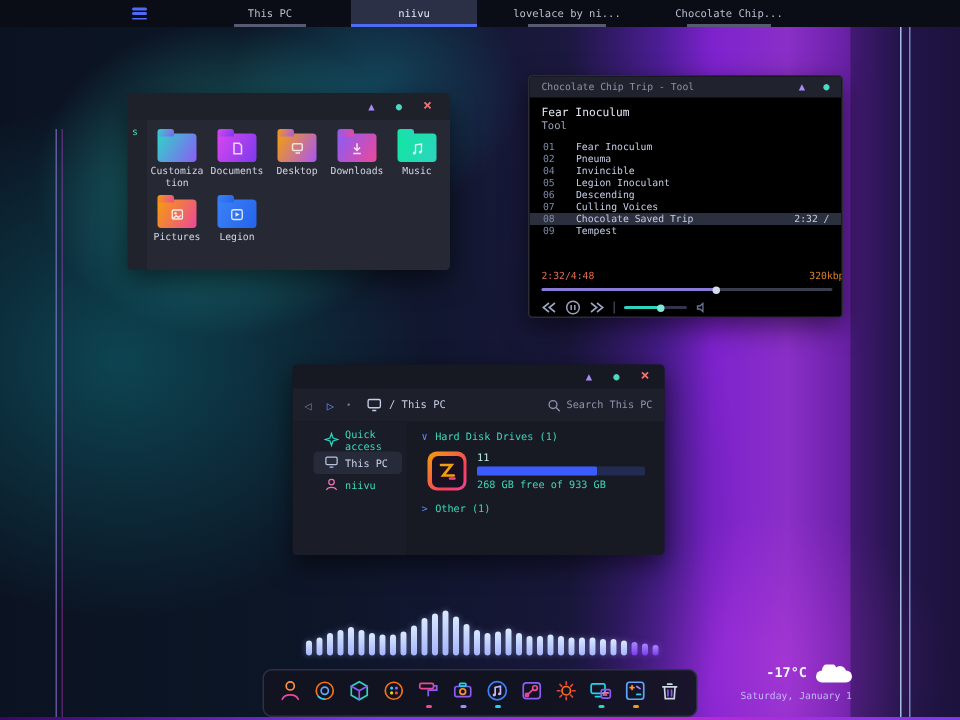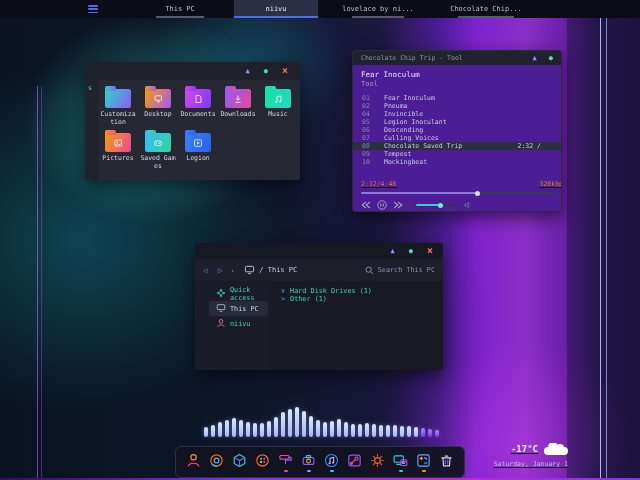--- a/index.html
+++ b/index.html
@@ -50,30 +50,30 @@
   .folderwin .winbtns { gap:14px; }
   .folderwin .body { display:flex; height:100px; }
   .folder-sidebar { width:13px; background:#20222c; color:#4ed8c3; font-size:6.5px; padding:4px 0 0 3px; overflow:hidden; }
   .folder-grid { flex:1; display:grid; grid-template-columns:repeat(5,40px); grid-auto-rows:44px; justify-items:center; padding-top:6px; }
   .folder-item { display:flex; flex-direction:column; align-items:center; cursor:pointer; }
   .folder-ico { width:26px; height:19px; border-radius:2.5px; position:relative; margin-top:3px; display:flex; align-items:center; justify-content:center; }
   .folder-ico::before { content:''; position:absolute; top:-3px; left:0; width:11px; height:5px; border-radius:2px 2px 0 0; background:inherit; }
   .folder-label { margin-top:3px; width:36px; font-size:6.5px; line-height:7.5px; color:#d2d7e5; text-align:center; word-break:break-all; }
 
   
-  .playerwin { left:352px; top:50px; width:210px; height:162px; background:#4c1d95; border:1px solid #2a2c38; }
+  .playerwin { left:352px; top:50px; width:210px; height:162px; background:#000000; border:1px solid #2a2c38; }
   .playerwin .titlebar { height:14px; background:#20222d; padding:0 8px; font-size:6.5px; color:#8e93a8; }
   .playerwin .winbtns { gap:12px; }
   .np-title { position:absolute; left:8px; top:19px; font-size:7.5px; color:#e2e6f3; }
   .np-artist { position:absolute; left:8px; top:29px; font-size:7px; color:#9aa1b8; }
   .tracklist { position:absolute; left:0; top:43px; width:100%; }
   .trow { height:8px; display:flex; align-items:center; font-size:6.5px; cursor:pointer; }
   .trow .tnum { color:#7d88a8; width:14px; margin-left:9px; }
   .trow .ttitle { color:#c5cde6; margin-left:8px; white-space:nowrap; }
-  .trow .ttime { margin-left:auto; margin-right:20px; color:#c5cde6; white-space:nowrap; }
+  .trow .ttime { margin-left:auto; margin-right:8px; color:#c5cde6; white-space:nowrap; }
   .trow.current { background:#2c2f3d; }
   .pstatus { position:absolute; left:8px; top:129px; right:0; display:flex; font-size:6.5px;text-decoration:underline; }
   .ptime { color:#e06c4f; }
   .pbitrate { margin-left:auto; color:#d9822b; margin-right:-2px; }
   .seek { position:absolute; left:8px; top:141px; width:194px; height:2px; background:#3a3d4d; border-radius:1px; cursor:pointer; }
   .seek .fill { height:2px; background:#8b7bd8; border-radius:1px; }
   .seek .knob { position:absolute; top:-1.5px; width:5px; height:5px; border-radius:50%; background:#d7dbee; }
   .pctrl { position:absolute; left:8px; top:148px; height:12px; display:flex; align-items:center; gap:6px; }
   .pctrl .cbtn { cursor:pointer; display:flex; align-items:center; }
   .vol-sep { width:1px; height:8px; background:#3a3d4d; }
@@ -112,21 +112,21 @@
   .vbar { width:4px; border-radius:2px; background:linear-gradient(#dbeafe,#a5b4fc); box-shadow:0 0 4px rgba(165,180,252,.45); }
   .vbar.tail { background:linear-gradient(#a78bfa,#7c3aed); box-shadow:0 0 4px rgba(139,92,246,.5); }
 
   
   .dock { position:absolute; left:175px; top:446px; width:290px; height:32px; background:rgba(18,20,31,.92); border:1px solid #2e3044; border-radius:6px; display:flex; align-items:center; justify-content:space-between; padding:0 7px; z-index:20; }
   .dock-item { width:21px; display:flex; flex-direction:column; align-items:center; cursor:pointer; }
   .dock-item svg { display:block; }
   .dock-dot { width:4px; height:2px; border-radius:1px; margin-top:1px; }
 
   
-  .weather { position:absolute; left:470px; top:443px; width:98px; height:32px; overflow:hidden; z-index:6;text-decoration:underline; }
+  .weather { position:absolute; left:470px; top:443px; width:98px; height:32px; overflow:hidden; z-index:6; }
   .temp-row { display:flex; justify-content:flex-end; align-items:center; gap:6px; }
   .temp { font-size:9px; font-weight:bold; color:#f1f3fa; }
   .cloud { position:relative; width:24px; height:8px; background:#fff; border-radius:8px; margin-top:4px; }
   .cloud::before { content:''; position:absolute; left:4px; top:-5px; width:10px; height:10px; border-radius:50%; background:#fff; }
   .cloud::after { content:''; position:absolute; left:12px; top:-3px; width:8px; height:8px; border-radius:50%; background:#fff; }
   .wdate { margin-top:5px; text-align:right; font-size:6.5px; color:#c4b5fd; white-space:nowrap; }
 </style>
 </head>
 <body>
 
@@ -163,35 +163,35 @@
   <div class="body">
     <div class="folder-sidebar">s</div>
     <div class="folder-grid" id="folderGrid">
         <div class="folder-item">
           <div class="folder-ico" style="background: linear-gradient(120deg, rgb(47, 212, 200), rgb(139, 92, 246));">
             <svg width="10" height="10" viewBox="0 0 10 10"></svg>
           </div>
           <div class="folder-label">Customization</div>
         </div>
         <div class="folder-item">
+          <div class="folder-ico" style="background: linear-gradient(120deg, rgb(217, 70, 239), rgb(124, 58, 237));">
+            <svg width="10" height="10" viewBox="0 0 10 10">
+              <path d="M3 1.5 H6.5 L8 3 V8.5 H3 Z" fill="none" stroke="#fff" stroke-width="1" opacity=".8"></path>
+            </svg>
+          </div>
+          <div class="folder-label">Documents</div>
+        </div>
+        <div class="folder-item">
           <div class="folder-ico" style="background: linear-gradient(120deg, rgb(245, 158, 11), rgb(168, 85, 247));">
             <svg width="10" height="10" viewBox="0 0 10 10">
               <rect x="2" y="1.8" width="6.5" height="4.5" rx="0.8" fill="none" stroke="#fff" stroke-width="1" opacity=".8"></rect>
               <path d="M4 8 H7" stroke="#fff" stroke-width="1" opacity=".8"></path>
             </svg>
           </div>
           <div class="folder-label">Desktop</div>
-        </div>
-        <div class="folder-item">
-          <div class="folder-ico" style="background: linear-gradient(120deg, rgb(217, 70, 239), rgb(124, 58, 237));">
-            <svg width="10" height="10" viewBox="0 0 10 10">
-              <path d="M3 1.5 H6.5 L8 3 V8.5 H3 Z" fill="none" stroke="#fff" stroke-width="1" opacity=".8"></path>
-            </svg>
-          </div>
-          <div class="folder-label">Documents</div>
         </div>
         <div class="folder-item">
           <div class="folder-ico" style="background: linear-gradient(120deg, rgb(139, 92, 246), rgb(236, 72, 153));">
             <svg width="10" height="10" viewBox="0 0 10 10">
               <path d="M5 1.5 V6 M3 4.3 L5 6.3 L7 4.3 M2.5 8.3 H7.5" fill="none" stroke="#fff" stroke-width="1" opacity=".85"></path>
             </svg>
           </div>
           <div class="folder-label">Downloads</div>
         </div>
         <div class="folder-item">
@@ -208,30 +208,20 @@
           <div class="folder-ico" style="background: linear-gradient(120deg, rgb(245, 158, 11), rgb(236, 72, 153));">
             <svg width="10" height="10" viewBox="0 0 10 10">
               <rect x="1.8" y="2" width="6.8" height="6" rx="0.8" fill="none" stroke="#fff" stroke-width="0.9" opacity=".85"></rect>
               <circle cx="4" cy="4.2" r="0.8" fill="#fff" opacity=".85"></circle>
               <path d="M2.5 7.5 L4.5 5.8 L6 7 L7.5 5.5" fill="none" stroke="#fff" stroke-width="0.9" opacity=".85"></path>
             </svg>
           </div>
           <div class="folder-label">Pictures</div>
         </div>
         <div class="folder-item">
-          <div class="folder-ico" style="background: linear-gradient(120deg, rgb(56, 189, 248), rgb(52, 211, 153));">
-            <svg width="10" height="10" viewBox="0 0 10 10">
-              <rect x="1.5" y="3" width="7" height="4.5" rx="2" fill="none" stroke="#fff" stroke-width="0.9" opacity=".85"></rect>
-              <circle cx="3.5" cy="5.2" r="0.7" fill="#fff" opacity=".85"></circle>
-              <circle cx="6.5" cy="5.2" r="0.7" fill="#fff" opacity=".85"></circle>
-            </svg>
-          </div>
-          <div class="folder-label">Saved Games</div>
-        </div>
-        <div class="folder-item">
           <div class="folder-ico" style="background: linear-gradient(120deg, rgb(59, 130, 246), rgb(37, 99, 235));">
             <svg width="10" height="10" viewBox="0 0 10 10">
               <rect x="1.5" y="1.8" width="7" height="6.5" rx="1.2" fill="none" stroke="#fff" stroke-width="0.9" opacity=".85"></rect>
               <path d="M4 3.5 L6.8 5 L4 6.5 Z" fill="#fff" opacity=".85"></path>
             </svg>
           </div>
           <div class="folder-label">Legion</div>
         </div>
       </div>
   </div>
@@ -273,24 +263,20 @@
         <span class="ttitle">Culling Voices</span>
       </div>
       <div class="trow current">
         <span class="tnum">08</span>
         <span class="ttitle">Chocolate Saved Trip</span>
         <span class="ttime">2:32 /</span>
       </div>
       <div class="trow">
         <span class="tnum">09</span>
         <span class="ttitle">Tempest</span>
-      </div>
-      <div class="trow">
-        <span class="tnum">10</span>
-        <span class="ttitle">Mockingbeat</span>
       </div>
     </div>
   <div class="pstatus">
     <span class="ptime">2:32/4:48</span>
     <span class="pbitrate">320kbp</span>
   </div>
   <div class="seek" id="seek">
     <div class="fill" style="width: 60%;"></div>
       <div class="knob" style="left: calc(60% - 2px);"></div>
   </div>
@@ -371,20 +357,37 @@
               <circle cx="6" cy="4" r="2.2" fill="none" stroke="#f472b6" stroke-width="1"></circle>
               <path d="M2 10.5 C3 7.5 9 7.5 10 10.5" fill="none" stroke="#f472b6" stroke-width="1"></path>
             </svg></span>
           <span>niivu</span>
         </div>
       </div>
     <div class="exp-main">
       <div class="sec-header">
         <span class="chev">∨</span>
         <span>Hard Disk Drives (1)</span>
+      </div>
+      <div class="drive">
+        <div class="drive-ico">
+          <div class="inner">
+            <svg width="15" height="15" viewBox="0 0 15 15">
+                <path d="M3 3 H10 L4.5 10 H11.5" fill="none" stroke="#f59e0b" stroke-width="1.8" stroke-linecap="round"></path>
+                <path d="M9 12 H12" stroke="#ec4899" stroke-width="1.6" stroke-linecap="round"></path>
+              </svg>
+          </div>
+        </div>
+        <div>
+          <div class="drive-name">11</div>
+          <div class="drive-bar">
+              <div class="fill" id="driveFill" style="width: 71%;"></div>
+            </div>
+          <div class="drive-free">268 GB free of 933 GB</div>
+        </div>
       </div>
       <div class="sec-header">
         <span class="chev">&gt;</span>
         <span>Other (1)</span>
       </div>
     </div>
   </div>
 </div>
 
 <div class="visualizer" id="visualizer">

